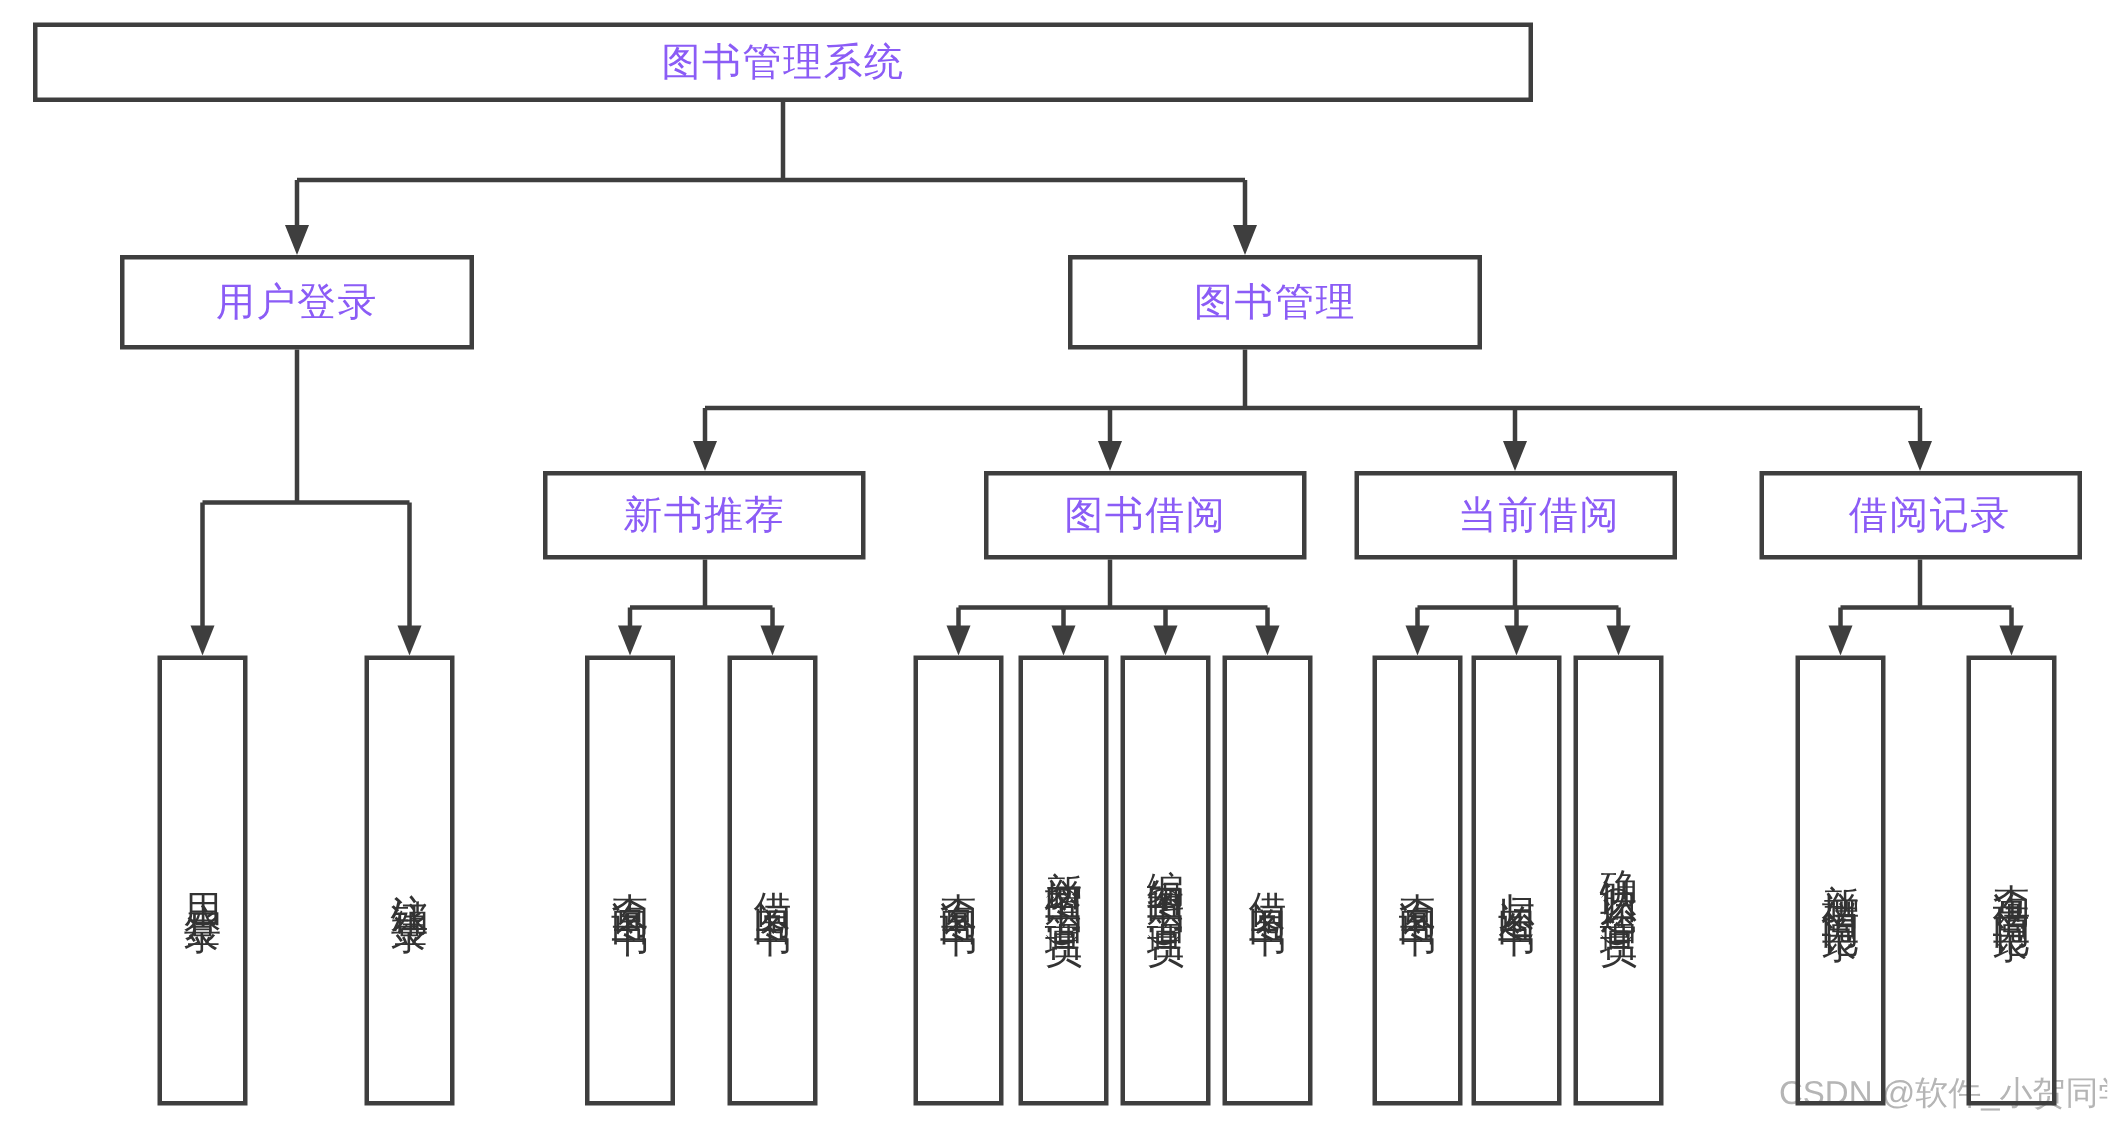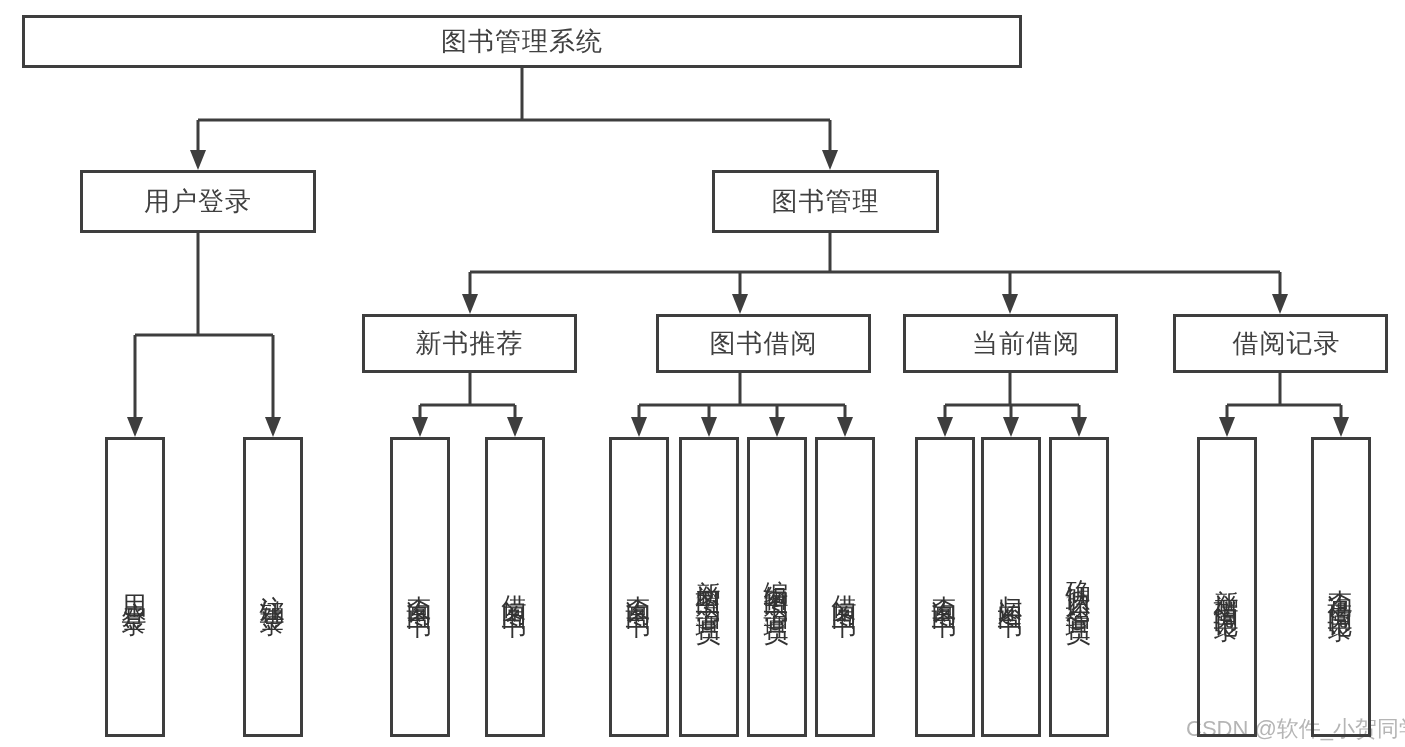--- a/index.html
+++ b/index.html
@@ -20,21 +20,21 @@
   .c { stroke: #3e3e3e; stroke-width: 3; fill: none; }
   .a { fill: #3e3e3e; stroke: none; }
   .box {
     position: absolute;
     border: 3px solid #3e3e3e;
     background: transparent;
     display: flex;
     align-items: center;
     justify-content: center;
     font-size: 26px;
-    color: #404040;
+    color: #8b5cf6;
     letter-spacing: 1px;
     z-index: 3;
   }
   .leaf {
     position: absolute;
     top: 437px;
     width: 60px;
     height: 300px;
     border: 3px solid #3e3e3e;
     background: transparent;
@@ -43,21 +43,21 @@
     justify-content: center;
     writing-mode: vertical-rl;
     text-orientation: mixed;
     font-size: 25px;
     letter-spacing: 6px;
     color: #333333;
     z-index: 3;
   }
   .root   { left: 22px;  top: 15px;  width: 1000px; height: 53px; }
   .lvl2-a { left: 80px;  top: 170px; width: 236px;  height: 63px; }
-  .lvl2-b { left: 712px; top: 170px; width: 227px;  height: 63px; font-family: Liberation Serif, serif; }
+  .lvl2-b { left: 712px; top: 170px; width: 276px;  height: 63px; font-family: Liberation Serif, serif; }
   .lvl3   { top: 314px; width: 215px; height: 59px; }
   .lvl3-a { left: 362px; }
   .lvl3-b { left: 633px; margin-left: 23px; }
   .lvl3-c { left: 903px; padding-left: 31px; }
   .lvl3-d { left: 1173px; padding-left: 12px; }
   .lf-1  { left: 105px; }
   .lf-2  { left: 243px; }
   .lf-3  { left: 390px; }
   .lf-4  { left: 485px; }
   .lf-5  { left: 609px; }

